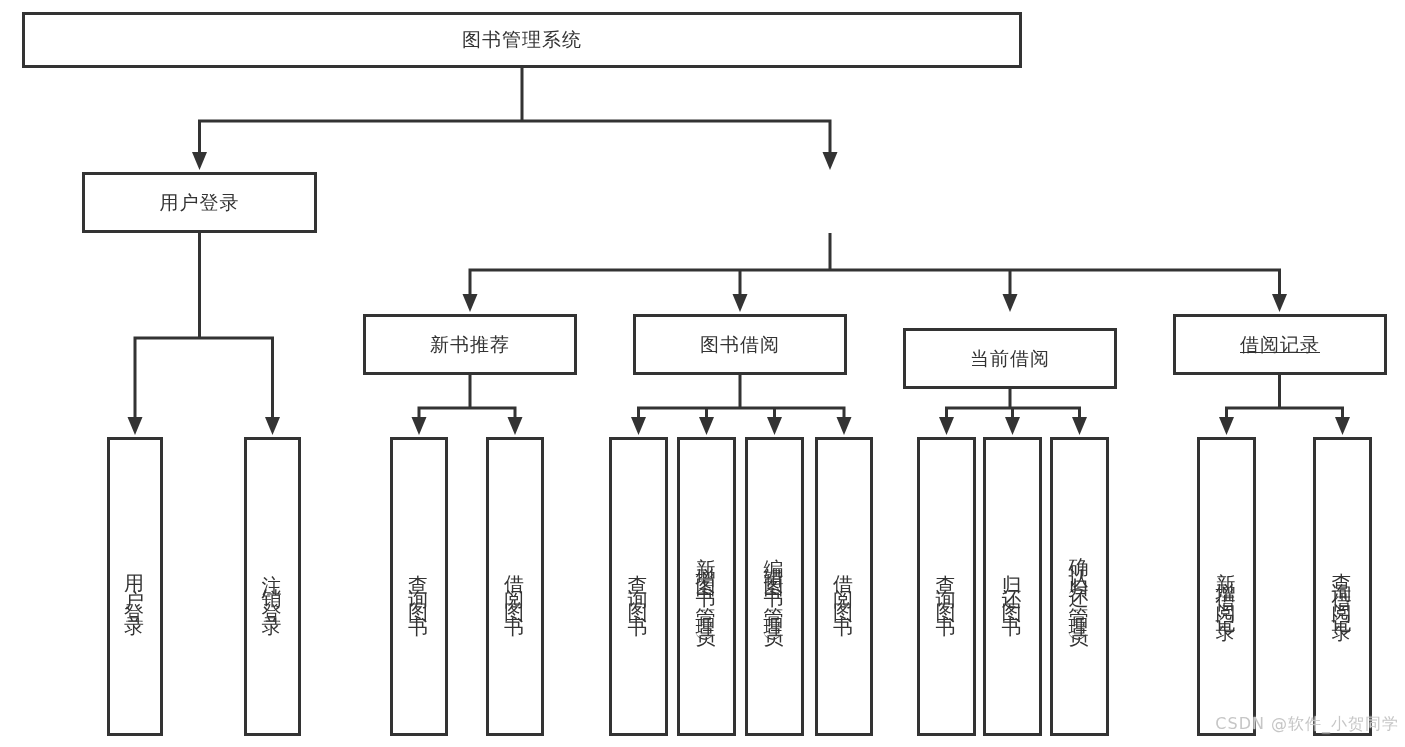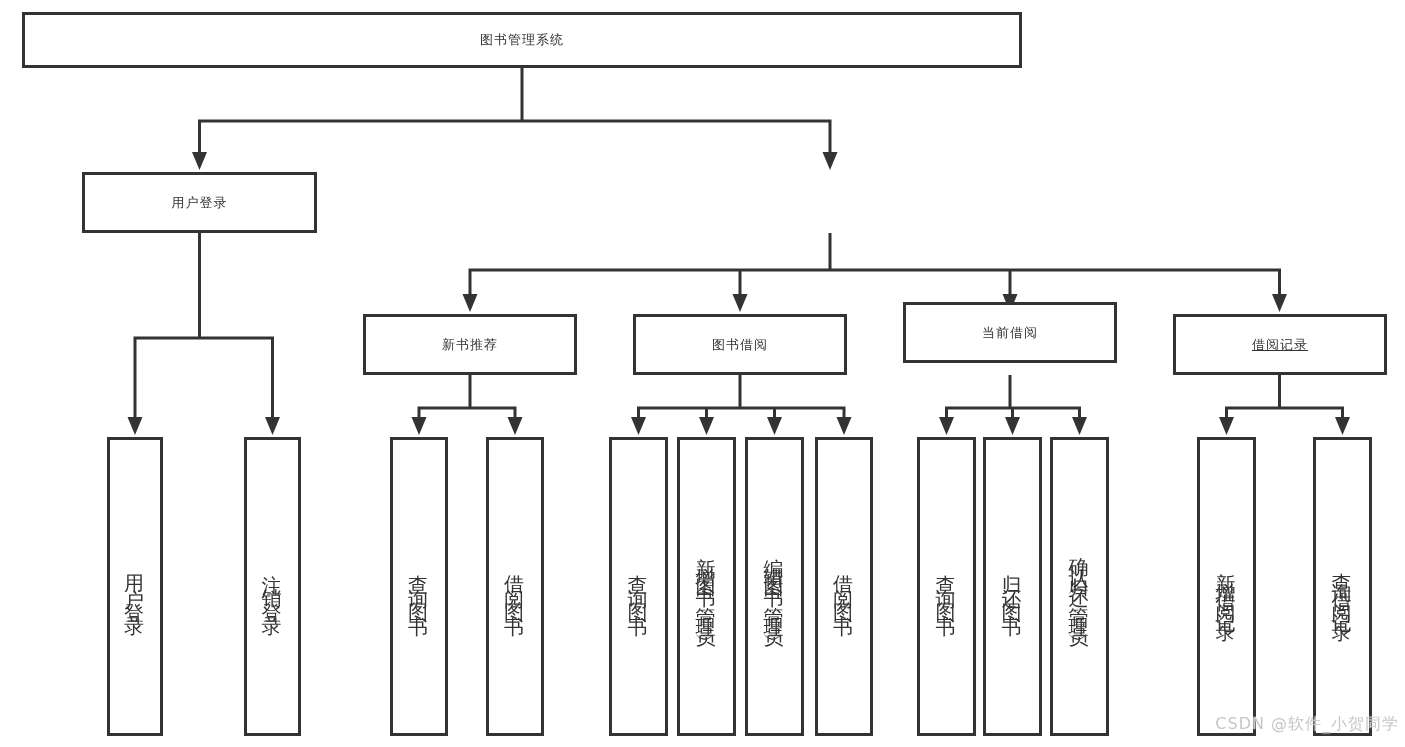--- a/index.html
+++ b/index.html
@@ -23,21 +23,21 @@
   }
   .node {
     position: absolute;
     box-sizing: border-box;
     background: #ffffff;
     border: 3px solid #333333;
     color: #333333;
     display: flex;
     align-items: center;
     justify-content: center;
-    font-size: 13px;
+    font-size: 19px;
     letter-spacing: 1px;
     text-align: center;
     white-space: nowrap;
   }
   .v {
     writing-mode: vertical-rl;
     font-size: 20px;
     white-space: normal;
   }
   .v-short { letter-spacing: 14px; }
@@ -118,21 +118,21 @@
       <polygon points="1335,417 1350,417 1342.5,435"></polygon>
     </g>
   </svg>
 
   <div class="node" style="left:22px; top:12px; width:1000px; height:56px;">图书管理系统</div>
 
   <div class="node" style="left:82px; top:172px; width:235px; height:61px;">用户登录</div>
 
   <div class="node" style="left:363px; top:314px; width:214px; height:61px;">新书推荐</div>
   <div class="node" style="left:633px; top:314px; width:214px; height:61px;font-family:Liberation Mono, monospace;">图书借阅</div>
-  <div class="node" style="left:903px; top:302px; width:214px; height:61px;">当前借阅</div>
+  <div class="node" style="left:903px; top:328px; width:214px; height:61px;">当前借阅</div>
   <div class="node" style="left:1173px; top:314px; width:214px; height:61px;text-decoration:underline;">借阅记录</div>
 
   <div class="node v v-short" style="left:107px; top:437px; width:56px; height:299px;">用户登录</div>
   <div class="node v v-short" style="left:244px; top:437px; width:57px; height:299px;">注销登录</div>
 
   <div class="node v v-short" style="left:390px; top:437px; width:58px; height:299px;">查询图书</div>
   <div class="node v v-short" style="left:486px; top:437px; width:58px; height:299px;">借阅图书</div>
 
   <div class="node v v-short" style="left:609px; top:437px; width:59px; height:299px;">查询图书</div>
   <div class="node v v-long" style="left:677px; top:437px; width:59px; height:299px;">新增图书（管理员）</div>

